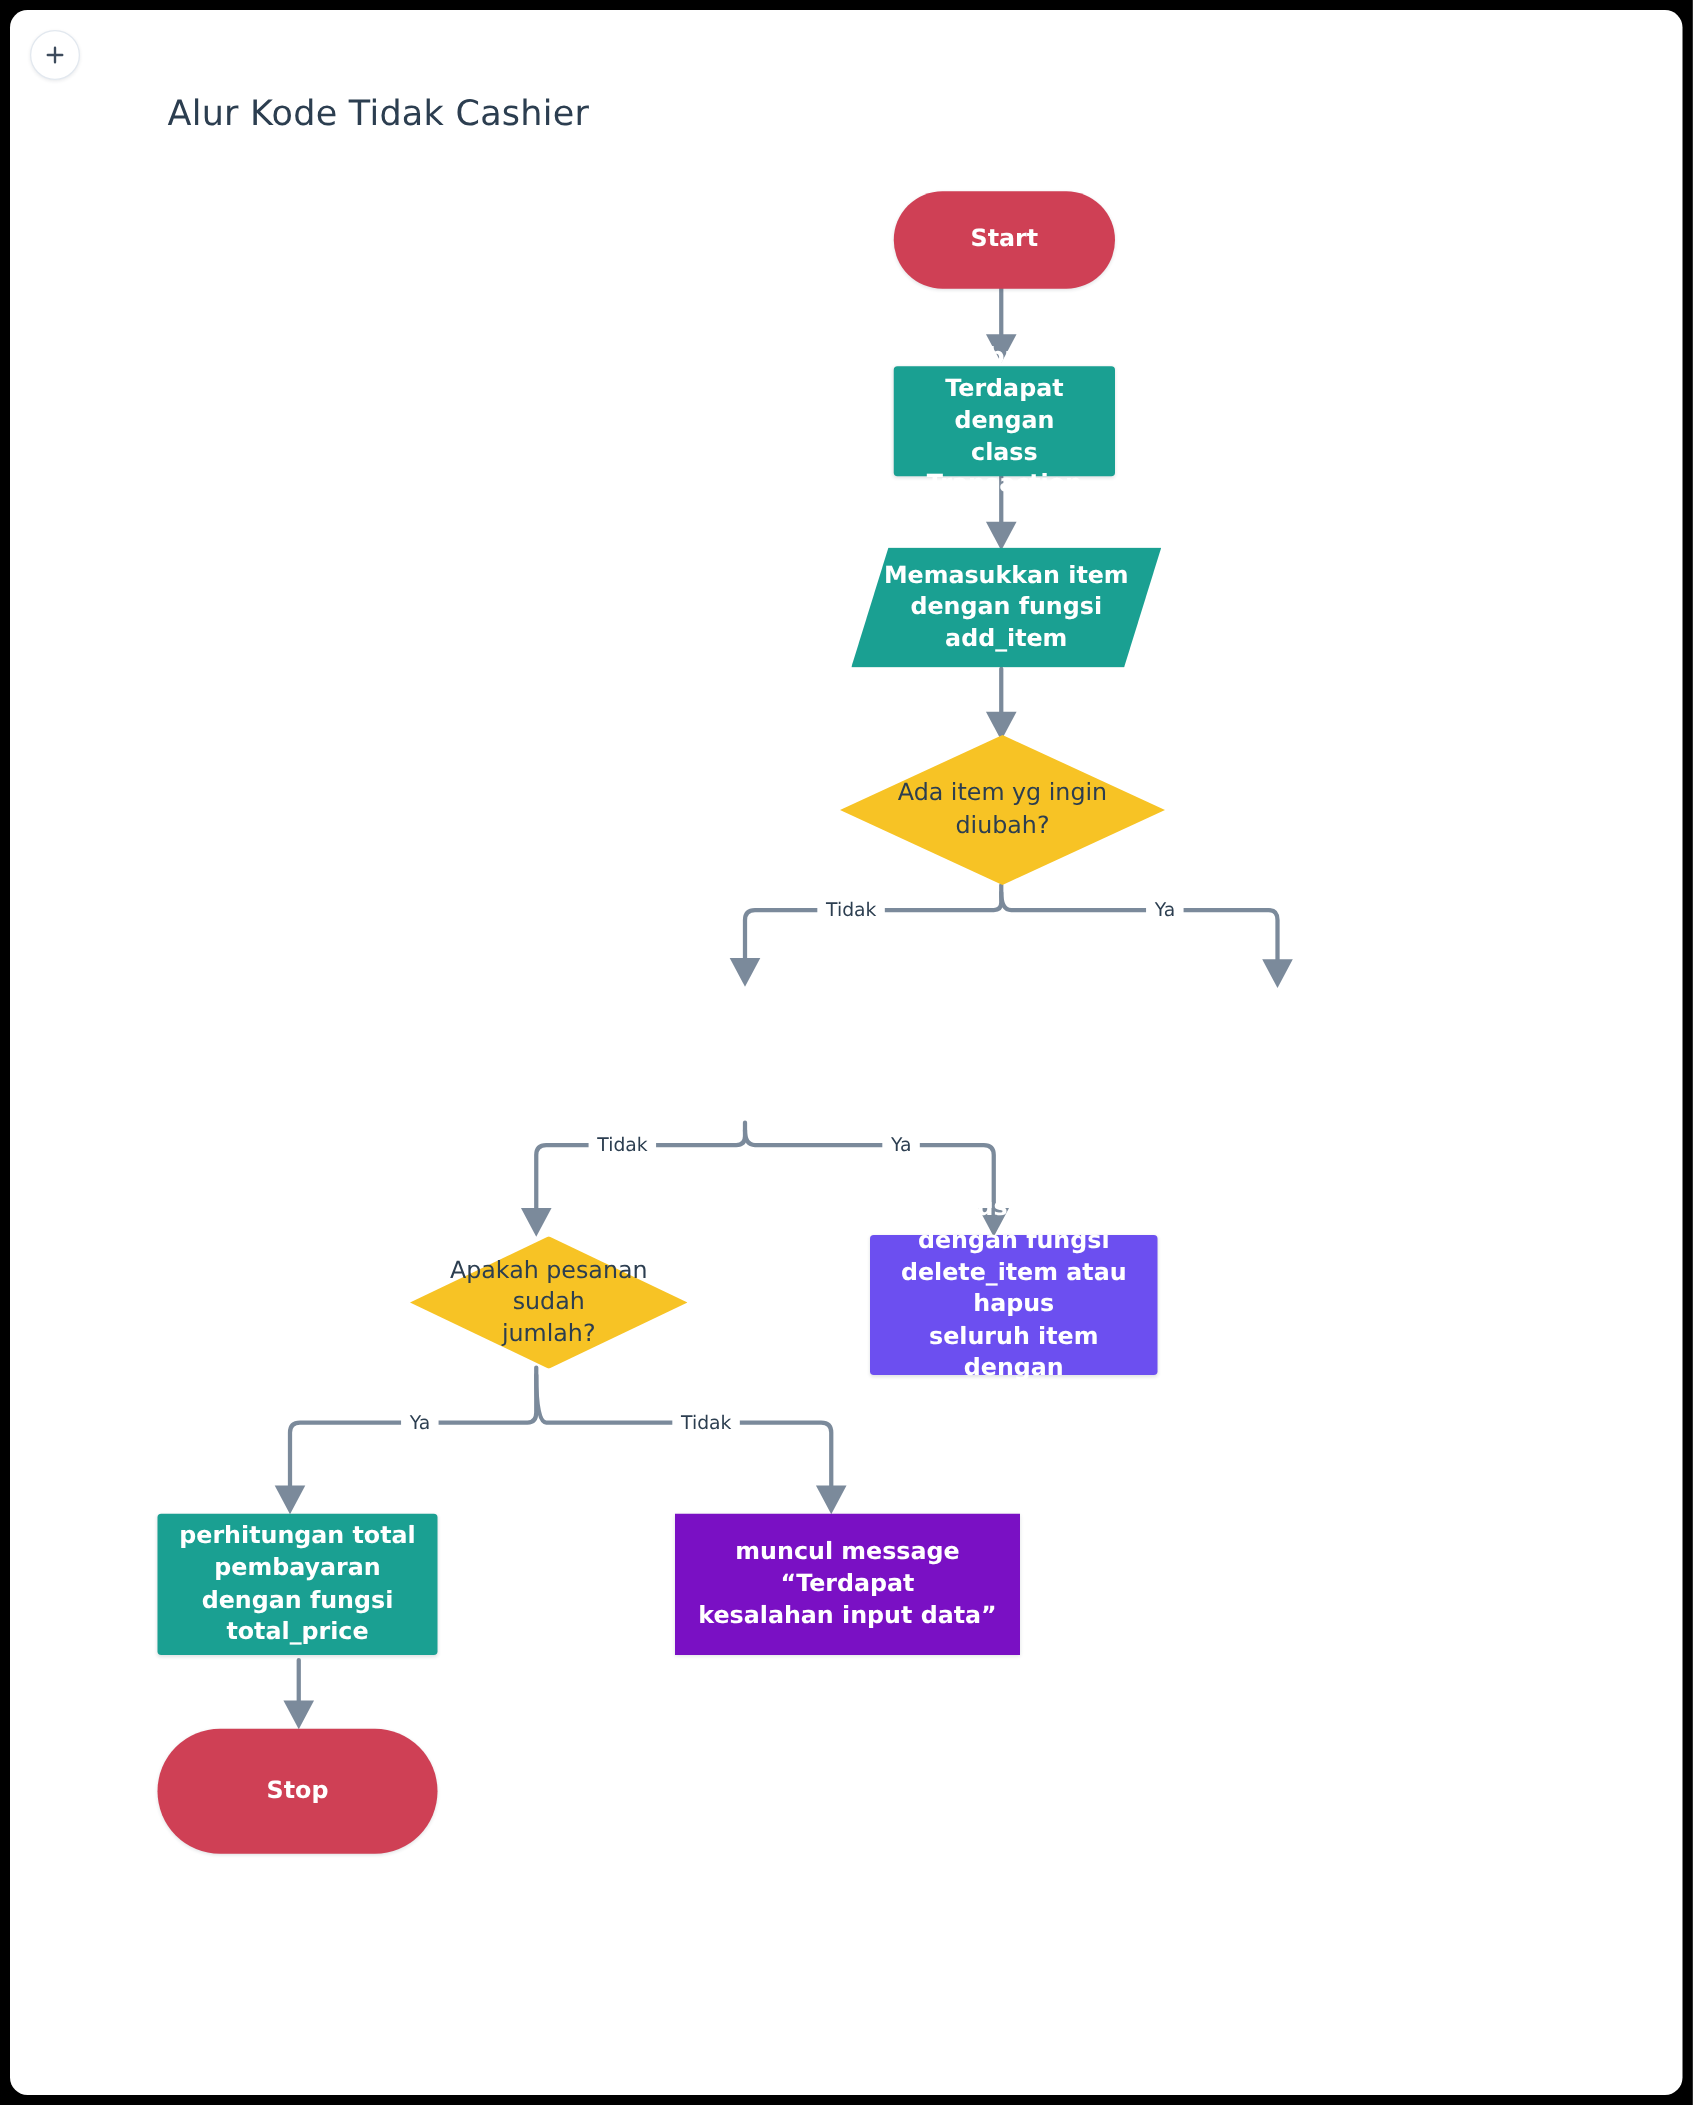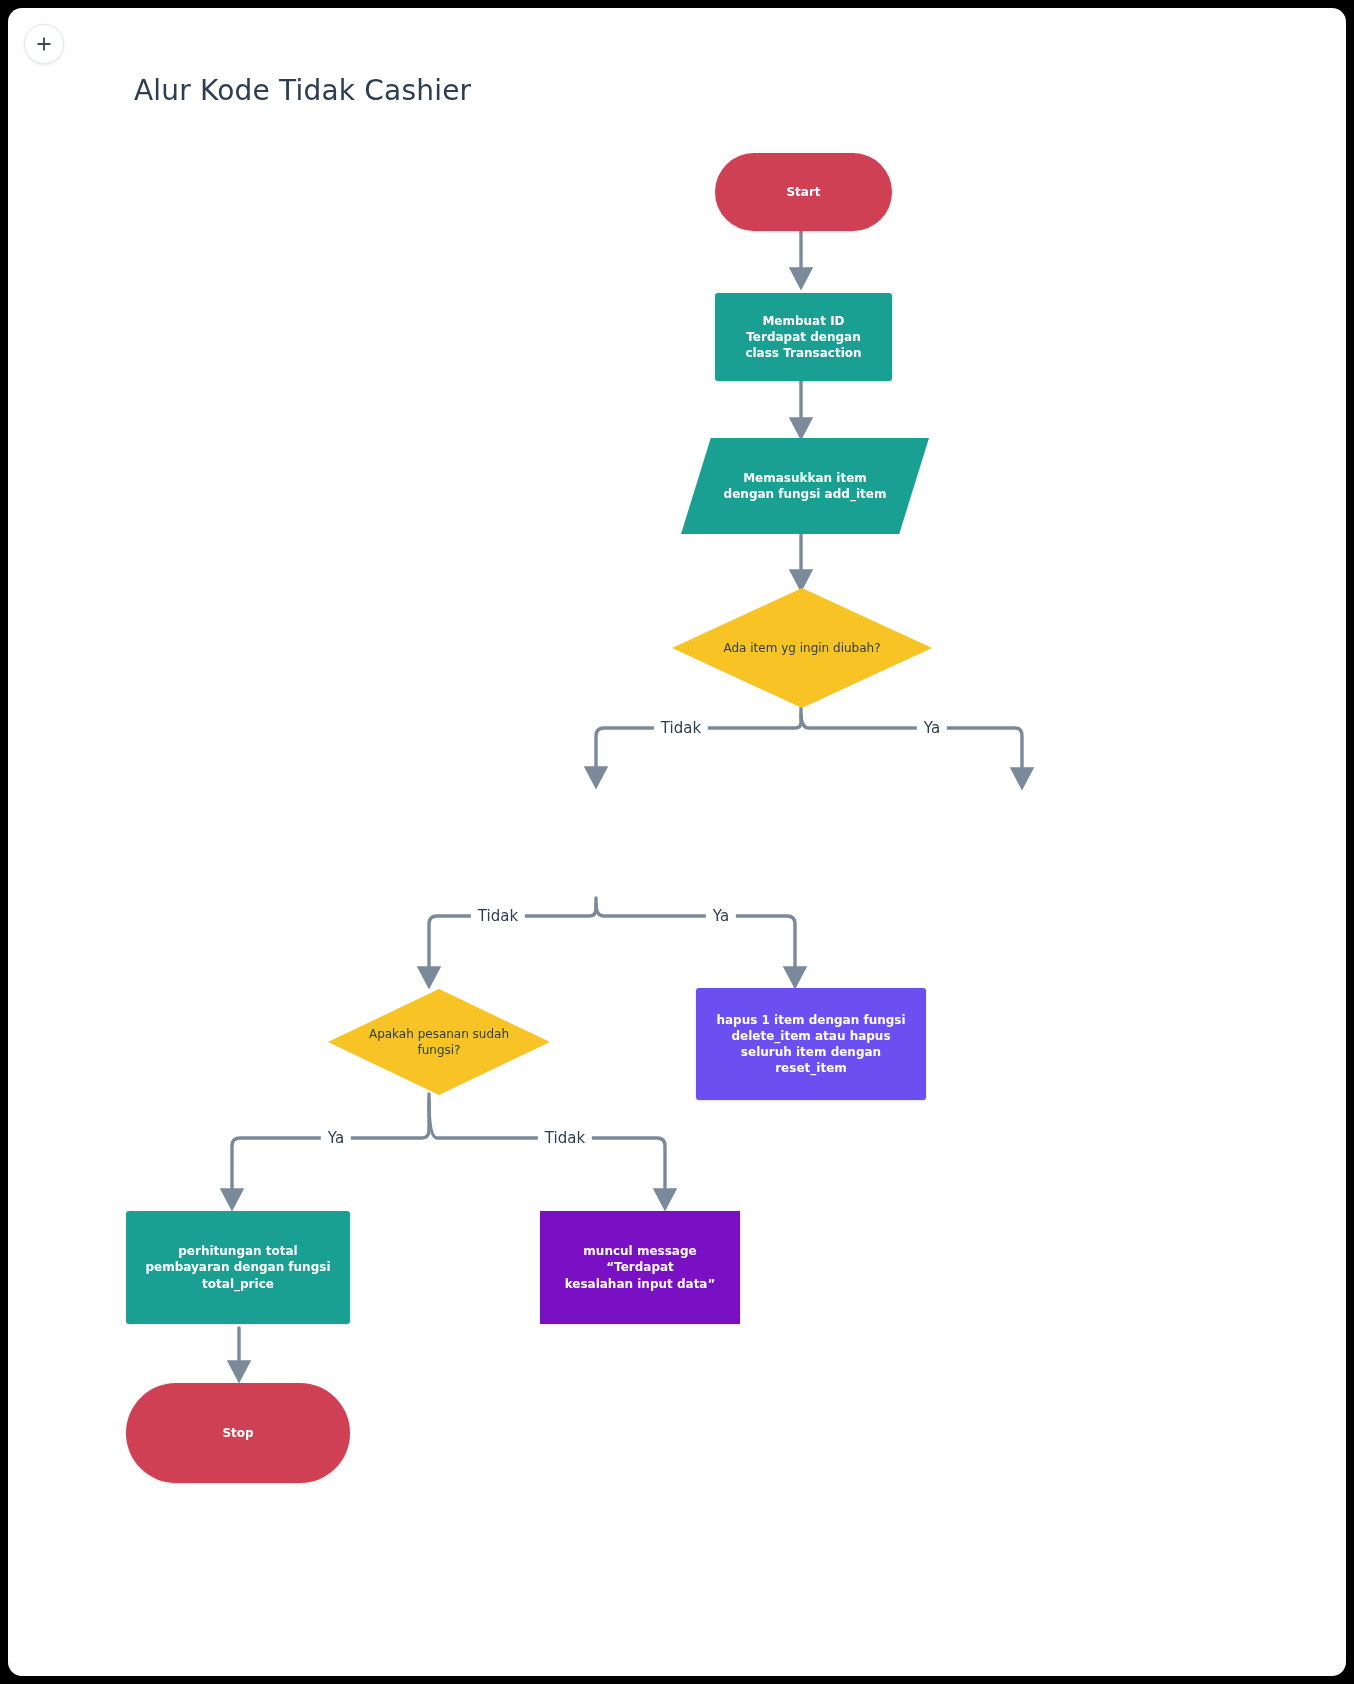--- a/index.html
+++ b/index.html
@@ -59,21 +59,21 @@
     pointer-events: none;
   }
 
   .node {
     position: absolute;
     display: flex;
     align-items: center;
     justify-content: center;
     text-align: center;
     color: #ffffff;
-    font-size: 12px;
+    font-size: 19px;
     font-weight: 600;
     line-height: 1.35;
     padding: 6px 10px;
     z-index: 10;
   }
   .node .lbl { display: block; white-space: pre-line; }
 
   .n-terminal {
     background: #cf4055;
     border-radius: 999px;
@@ -202,30 +202,30 @@
       <div class="node n-process-indigo" style="left:688px; top:980px; width:230px; height:112px;justify-content:center;">
         <span class="lbl">hapus 1 item dengan fungsi
 delete_item atau hapus
 seluruh item dengan
 reset_item</span>
       </div>
 
       <div class="node n-decision" style="left:320px; top:981px; width:222px; height:106px;">
         <span class="dia"></span>
         <span class="lbl">Apakah pesanan sudah
-fungsi?</span>
+jumlah?</span>
       </div>
 
       <div class="node n-process-teal" style="left:118px; top:1203px; width:224px; height:113px;">
         <span class="lbl">perhitungan total
 pembayaran dengan fungsi
 total_price</span>
       </div>
 
-      <div class="node n-process-violet" style="left:532px; top:1203px; width:200px; height:113px;">
+      <div class="node n-process-violet" style="left:532px; top:1203px; width:276px; height:113px;">
         <span class="lbl">muncul message “Terdapat
 kesalahan input data”</span>
       </div>
 
       <div class="node n-terminal" style="left:118px; top:1375px; width:224px; height:100px;">
         <span class="lbl">Stop</span>
       </div>
 
       <div class="edge-label" style="left:673px; top:720px;">Tidak</div>
       <div class="edge-label" style="left:924px; top:720px;">Ya</div>

